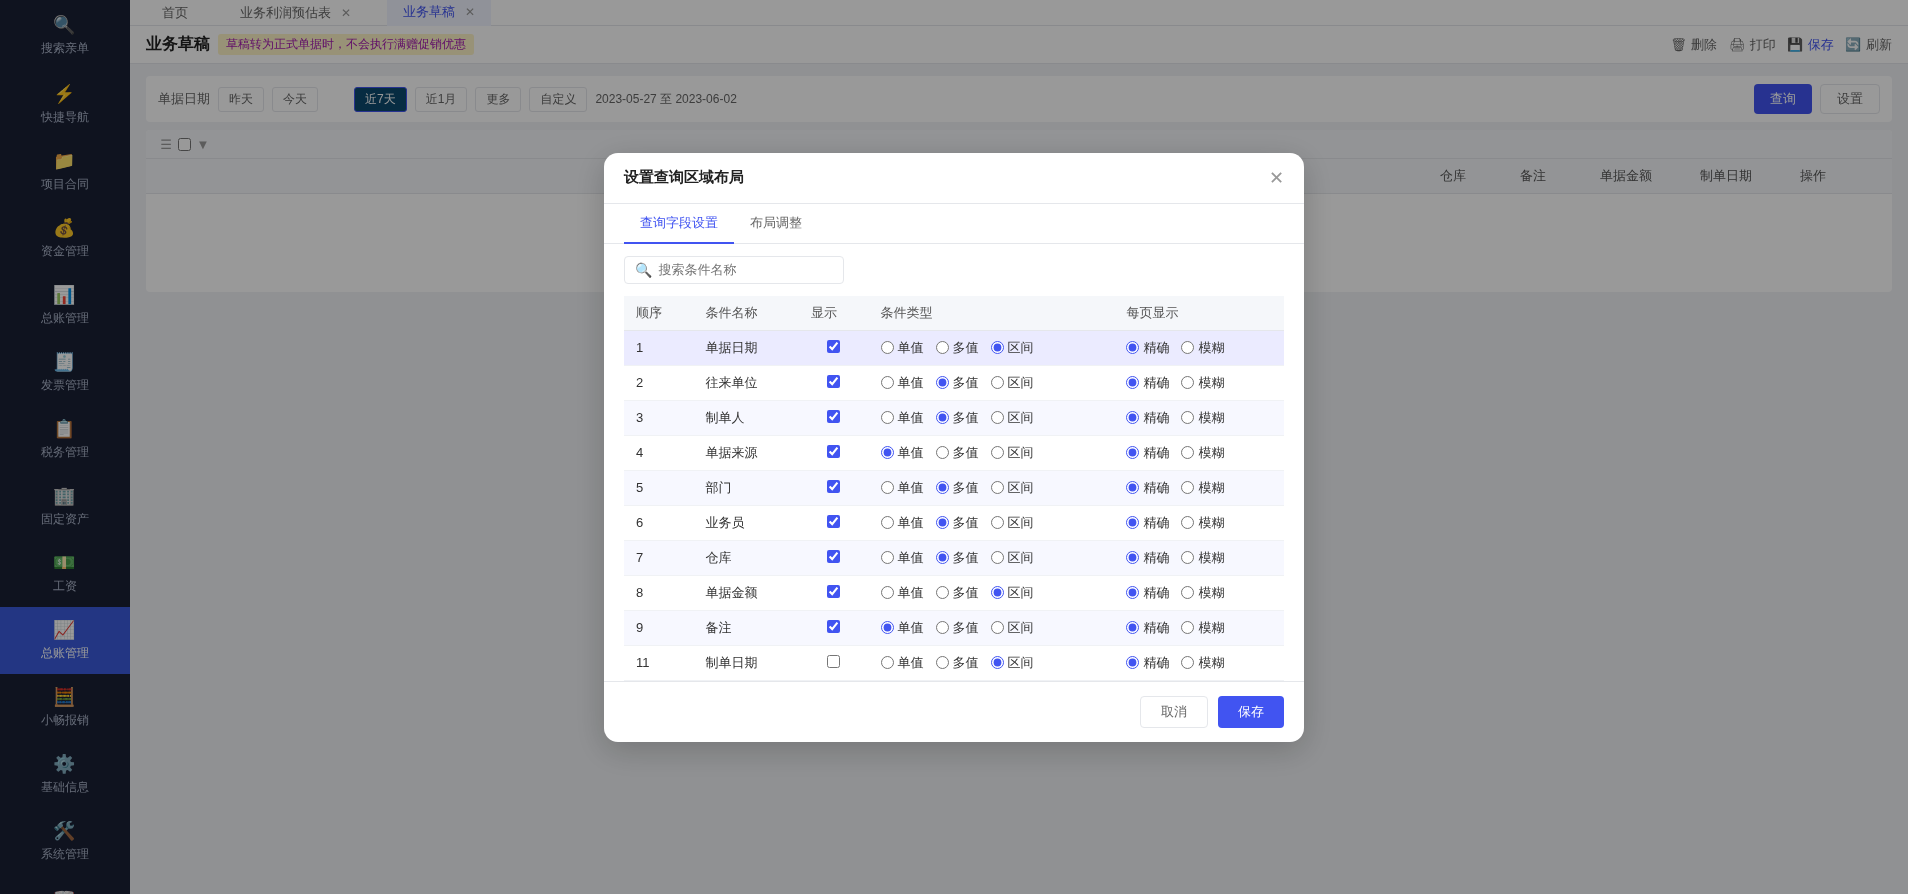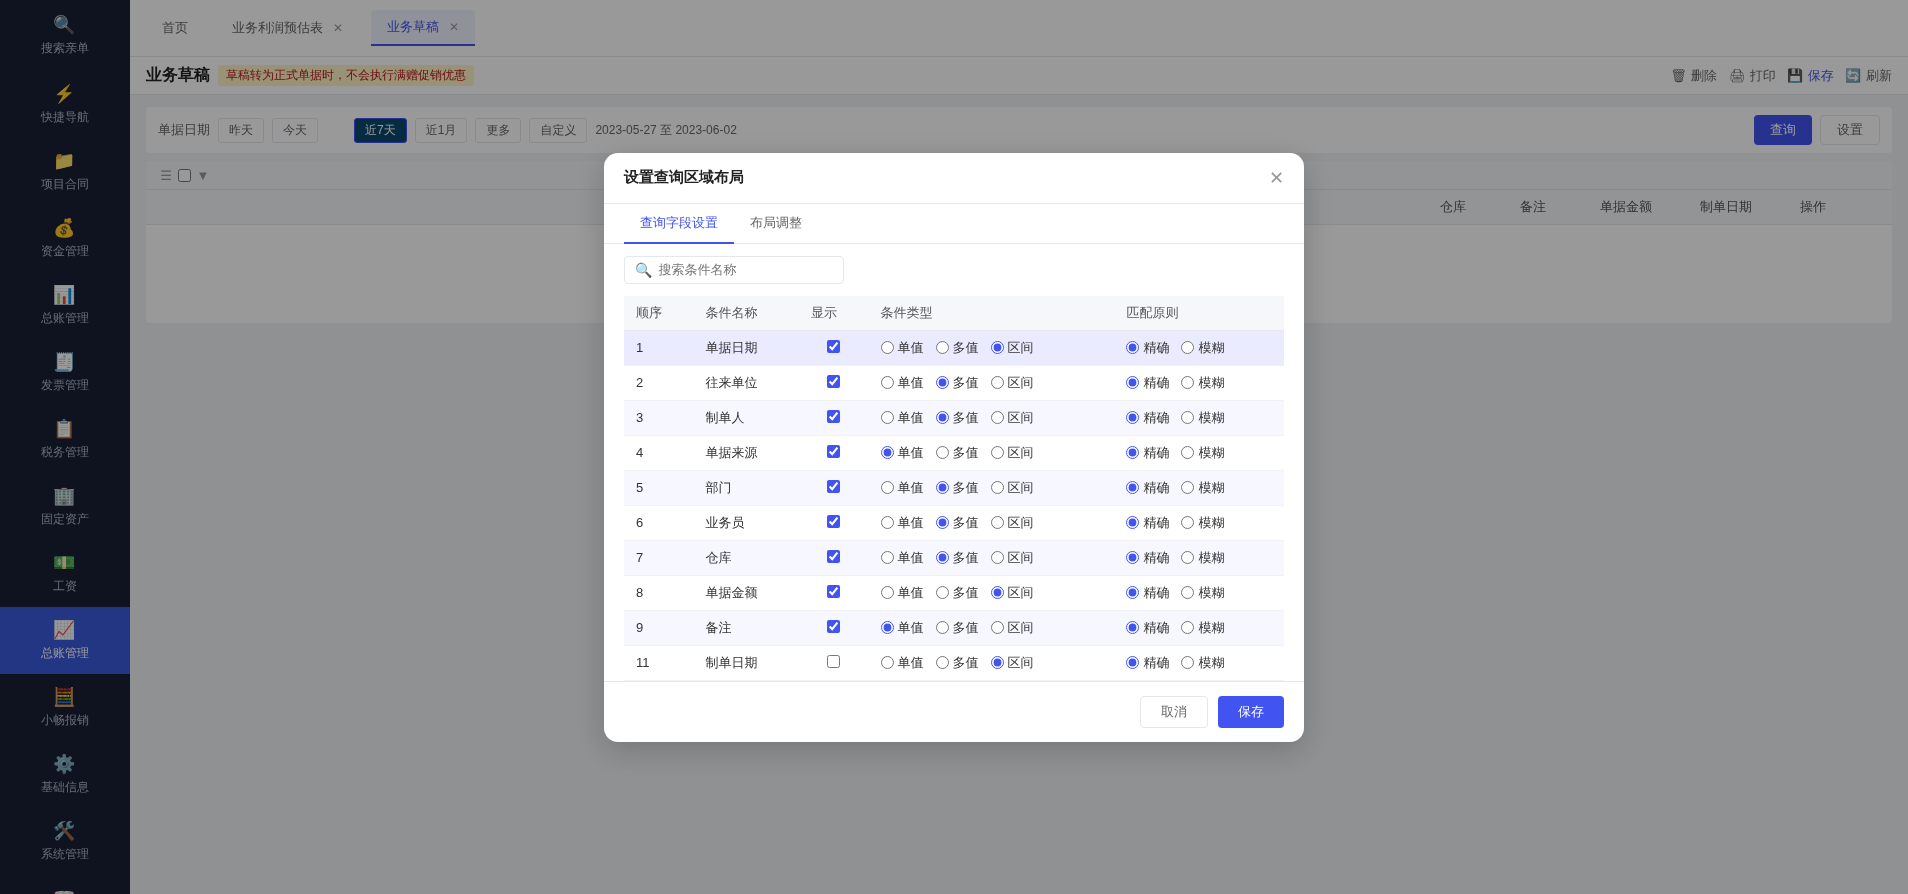--- a/index.html
+++ b/index.html
@@ -13,29 +13,29 @@
     .sidebar-item { display: flex; flex-direction: column; align-items: center; padding: 12px 8px; cursor: pointer; font-size: 12px; color: #aab4c8; gap: 4px; }
     .sidebar-item.active { background: #3b5bdb; color: #fff; }
     .sidebar-item .icon { font-size: 18px; }
     .sidebar-search { padding: 14px 8px; display: flex; flex-direction: column; align-items: center; gap: 4px; color: #aab4c8; font-size: 12px; cursor: pointer; }
     .sidebar-search .icon { font-size: 18px; }
 
     
     .main-area { flex: 1; display: flex; flex-direction: column; background: #f0f2f5; overflow: hidden; }
 
     
-    .tabs-bar { display: flex; align-items: center; background: #fff; border-bottom: 1px solid #e5e7eb; height: 57px; padding: 0 16px; gap: 12px; }
+    .tabs-bar { display: flex; align-items: center; background: #fff; border-bottom: 1px solid #e5e7eb; height: 26px; padding: 0 16px; gap: 20px; }
     .tab { padding: 8px 16px; font-size: 13px; color: #666; cursor: pointer; border-radius: 4px 4px 0 0; display: flex; align-items: center; gap: 6px; }
     .tab.active { background: #f0f4ff; color: #4154f1; border-bottom: 2px solid #4154f1; }
     .tab-close-btn { cursor: pointer; color: #999; margin-left: 4px; font-size: 12px; }
 
     
     .page-header { display: flex; align-items: center; background: #fff; padding: 8px 16px; border-bottom: 1px solid #e5e7eb; gap: 8px; }
     .page-title { font-size: 16px; font-weight: 600; color: #222; }
-    .page-subtitle { font-size: 12px; color: #b91c1c; background: #fef3c7; padding: 2px 8px; border-radius: 3px; }
+    .page-subtitle { font-size: 12px; color: #a21caf; background: #fef3c7; padding: 2px 8px; border-radius: 3px; }
     .header-actions { margin-left: auto; display: flex; gap: 12px; align-items: center; }
     .header-btn { display: flex; align-items: center; gap: 4px; color: #666; font-size: 13px; cursor: pointer; }
     .header-btn.primary { color: #4154f1; }
 
     
     .content-area { flex: 1; padding: 12px 16px; overflow: hidden; position: relative; }
 
     
     .filter-bar { display: flex; align-items: center; background: #fff; padding: 8px 12px; border-radius: 4px; margin-bottom: 8px; gap: 8px; font-size: 13px; }
     .filter-label { color: #666; }
@@ -273,21 +273,21 @@
     </div>
 
     <div class="settings-table">
       <table>
         <thead>
           <tr>
             <th>顺序</th>
             <th>条件名称</th>
             <th>显示</th>
             <th>条件类型</th>
-            <th>匹配原则</th>
+            <th>每页显示</th>
           </tr>
         </thead>
         <tbody id="settings-tbody">
         <tr>
       <td>1</td>
       <td>单据日期</td>
       <td style="text-align:center;">
         <input type="checkbox" checked="" style="accent-color: rgb(65, 84, 241);">
       </td>
       <td>

